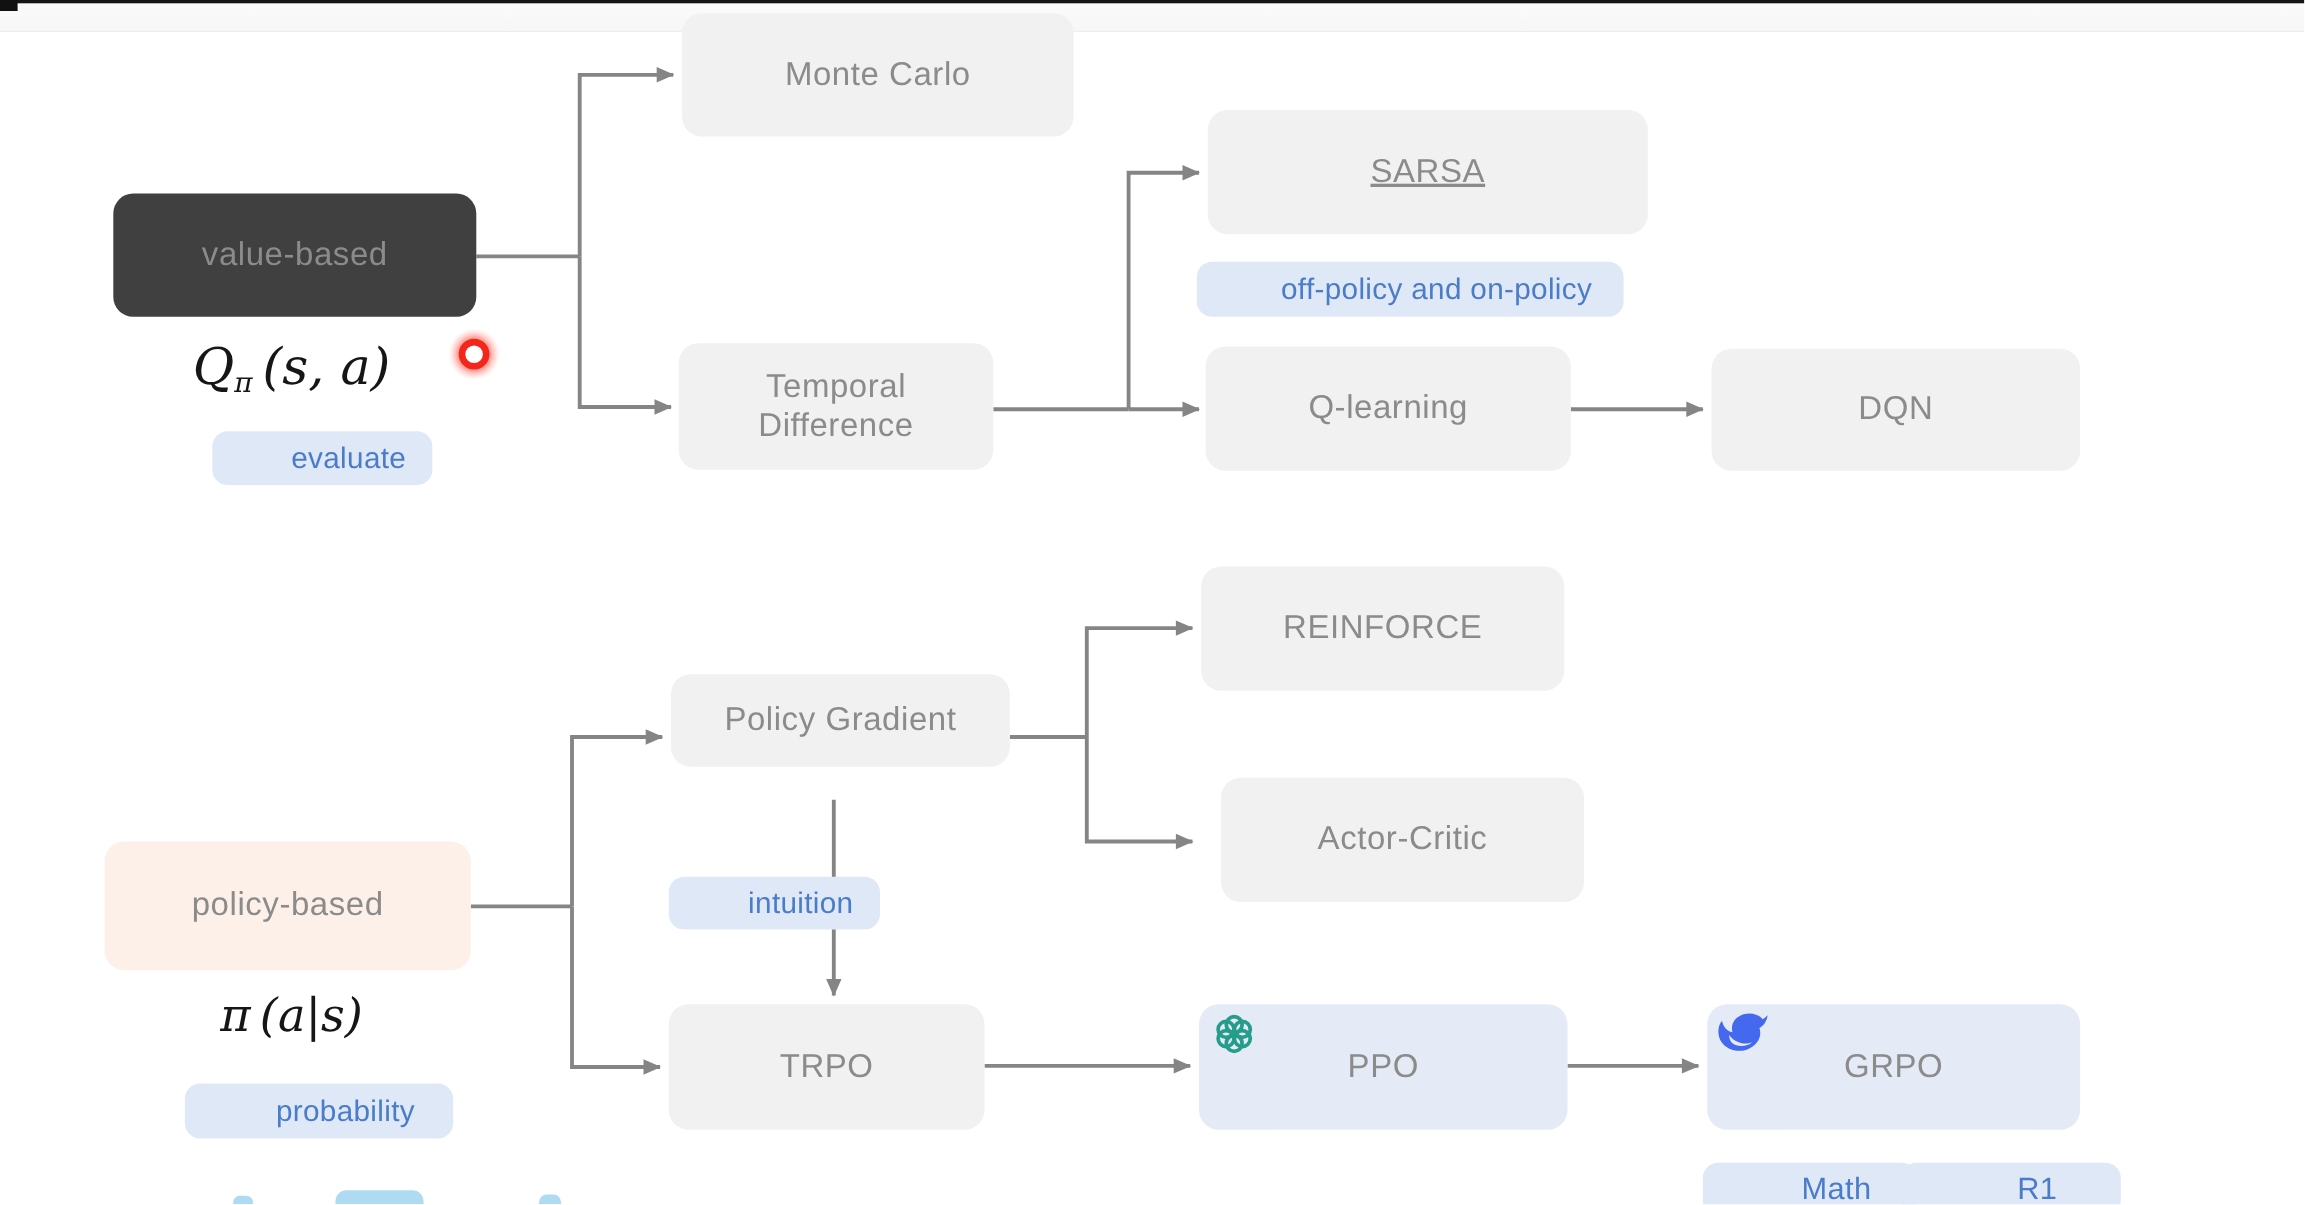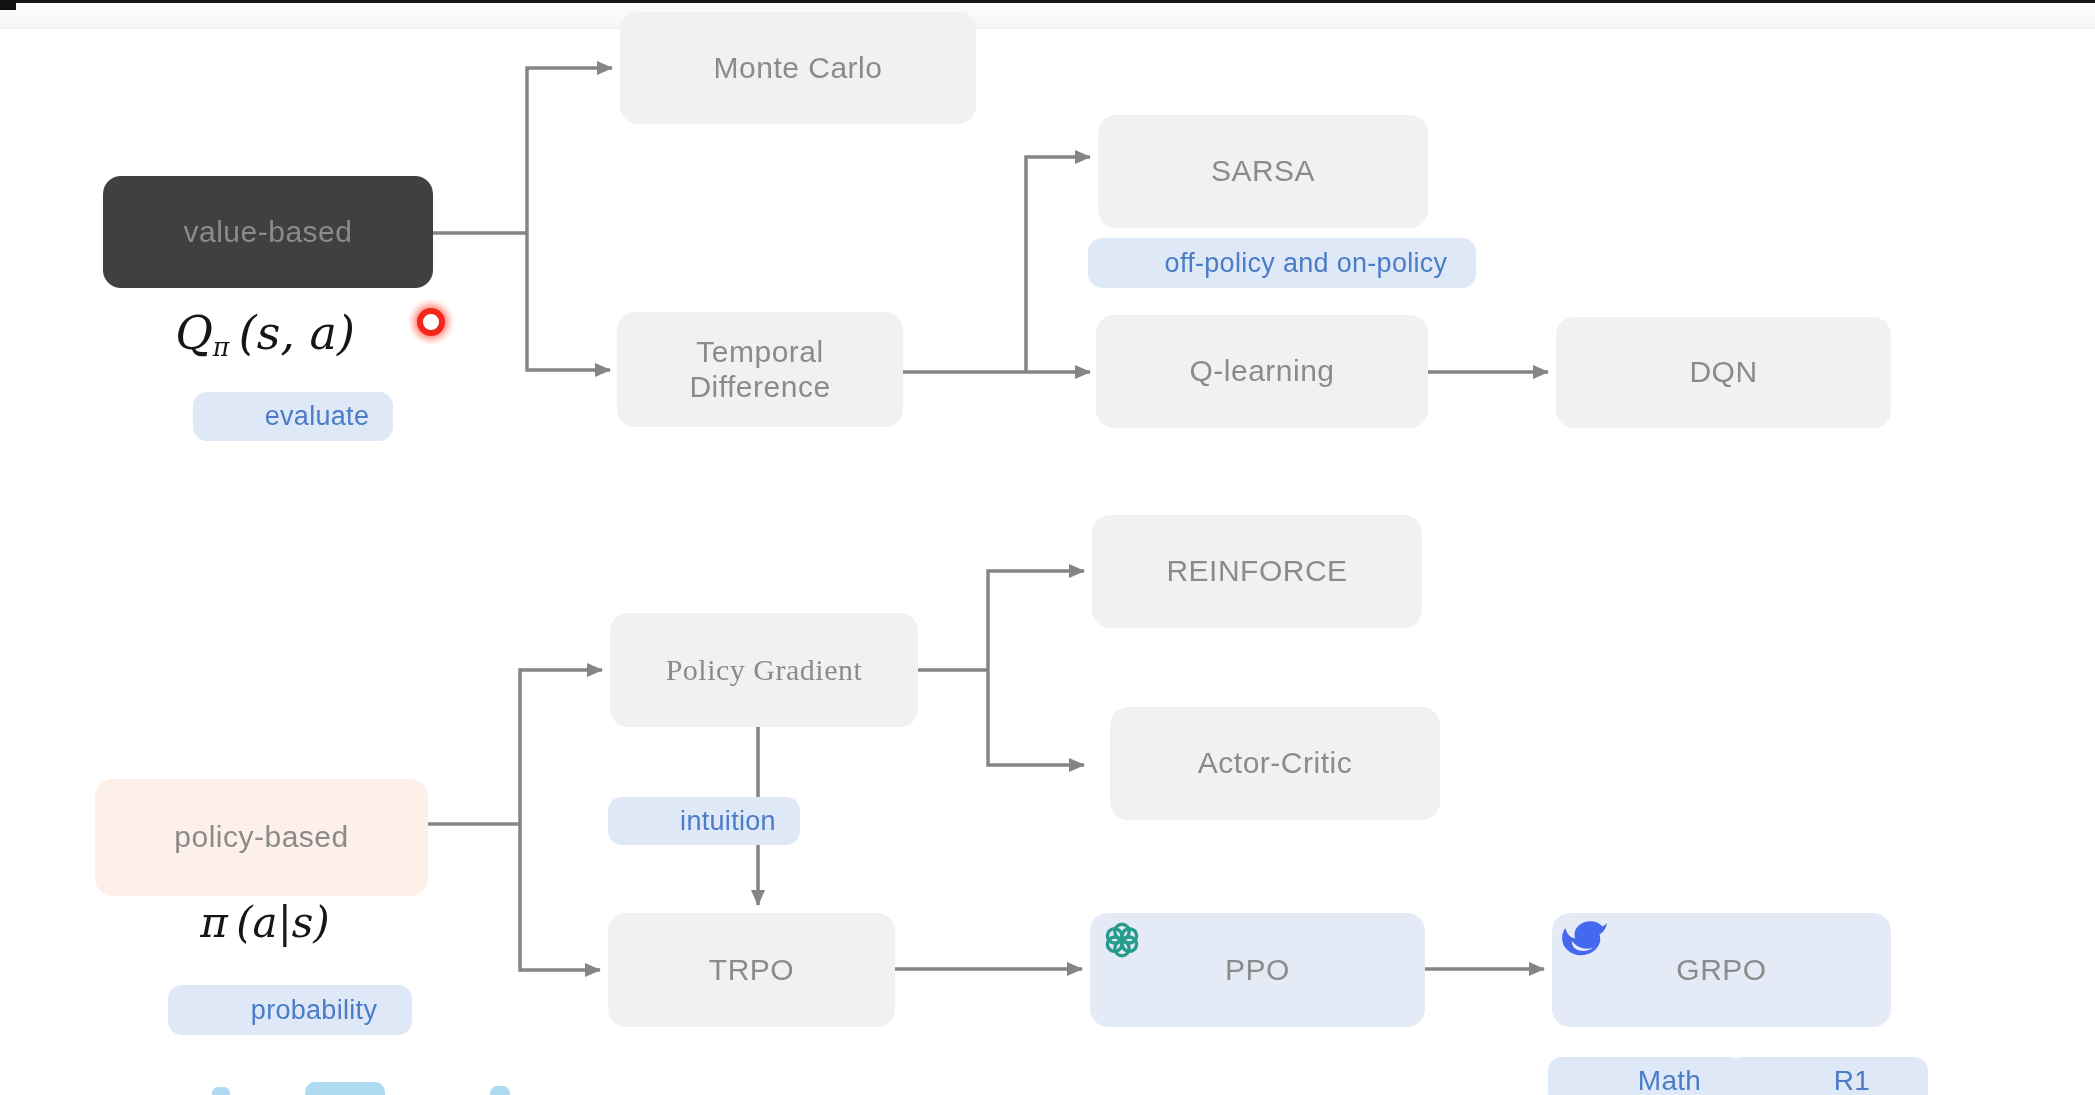--- a/index.html
+++ b/index.html
@@ -94,49 +94,49 @@
   </div>
 
   <div class="node" style="left:620px;top:12px;width:356px;height:112px;">
     <span>Monte Carlo</span>
   </div>
 
   <div class="node" style="left:617px;top:312px;width:286px;height:115px;padding:0 34px;box-sizing:border-box;">
     <span>Temporal Difference</span>
   </div>
 
-  <div class="node" style="left:1098px;top:115px;width:330px;height:113px;">
+  <div class="node" style="left:1098px;top:100px;width:400px;height:113px;text-decoration:underline;">
     <span>SARSA</span>
   </div>
 
   <div class="badge" style="left:1088px;top:238px;width:340px;height:50px;">
     <span>off-policy and on-policy</span>
   </div>
 
   <div class="node" style="left:1096px;top:315px;width:332px;height:113px;">
     <span>Q-learning</span>
   </div>
 
   <div class="node" style="left:1556px;top:317px;width:335px;height:111px;">
     <span>DQN</span>
   </div>
 
-  <div class="node peach" style="left:95px;top:765px;width:333px;height:117px;margin-top:14px;">
+  <div class="node peach" style="left:95px;top:765px;width:333px;height:117px;">
     <span>policy-based</span>
   </div>
 
   <div class="formula" style="left:175px;top:898px;width:180px;font-size:42px;">
     <span>π</span> <span>(a|s)</span>
   </div>
 
   <div class="badge" style="left:168px;top:985px;width:196px;height:50px;">
     <span>probability</span>
   </div>
 
-  <div class="node" style="left:610px;top:613px;width:308px;height:114px;font-family:Liberation Serif, serif;">
+  <div class="node" style="left:610px;top:613px;width:308px;height:84px;">
     <span>Policy Gradient</span>
   </div>
 
   <div class="badge" style="left:608px;top:797px;width:144px;height:48px;">
     <span>intuition</span>
   </div>
 
   <div class="node" style="left:1092px;top:515px;width:330px;height:113px;">
     <span>REINFORCE</span>
   </div>

